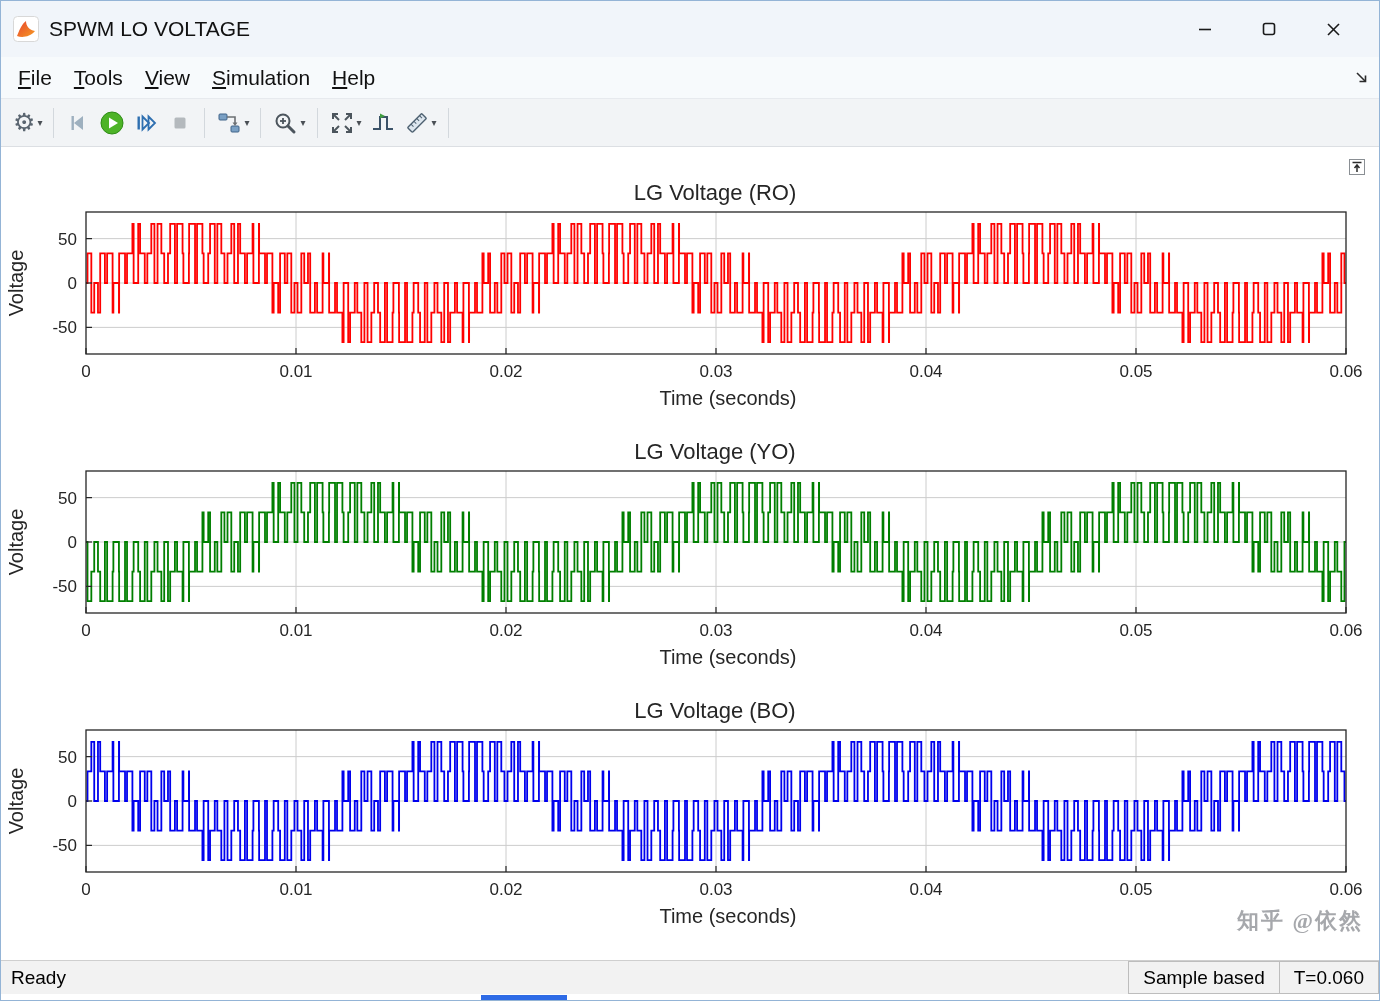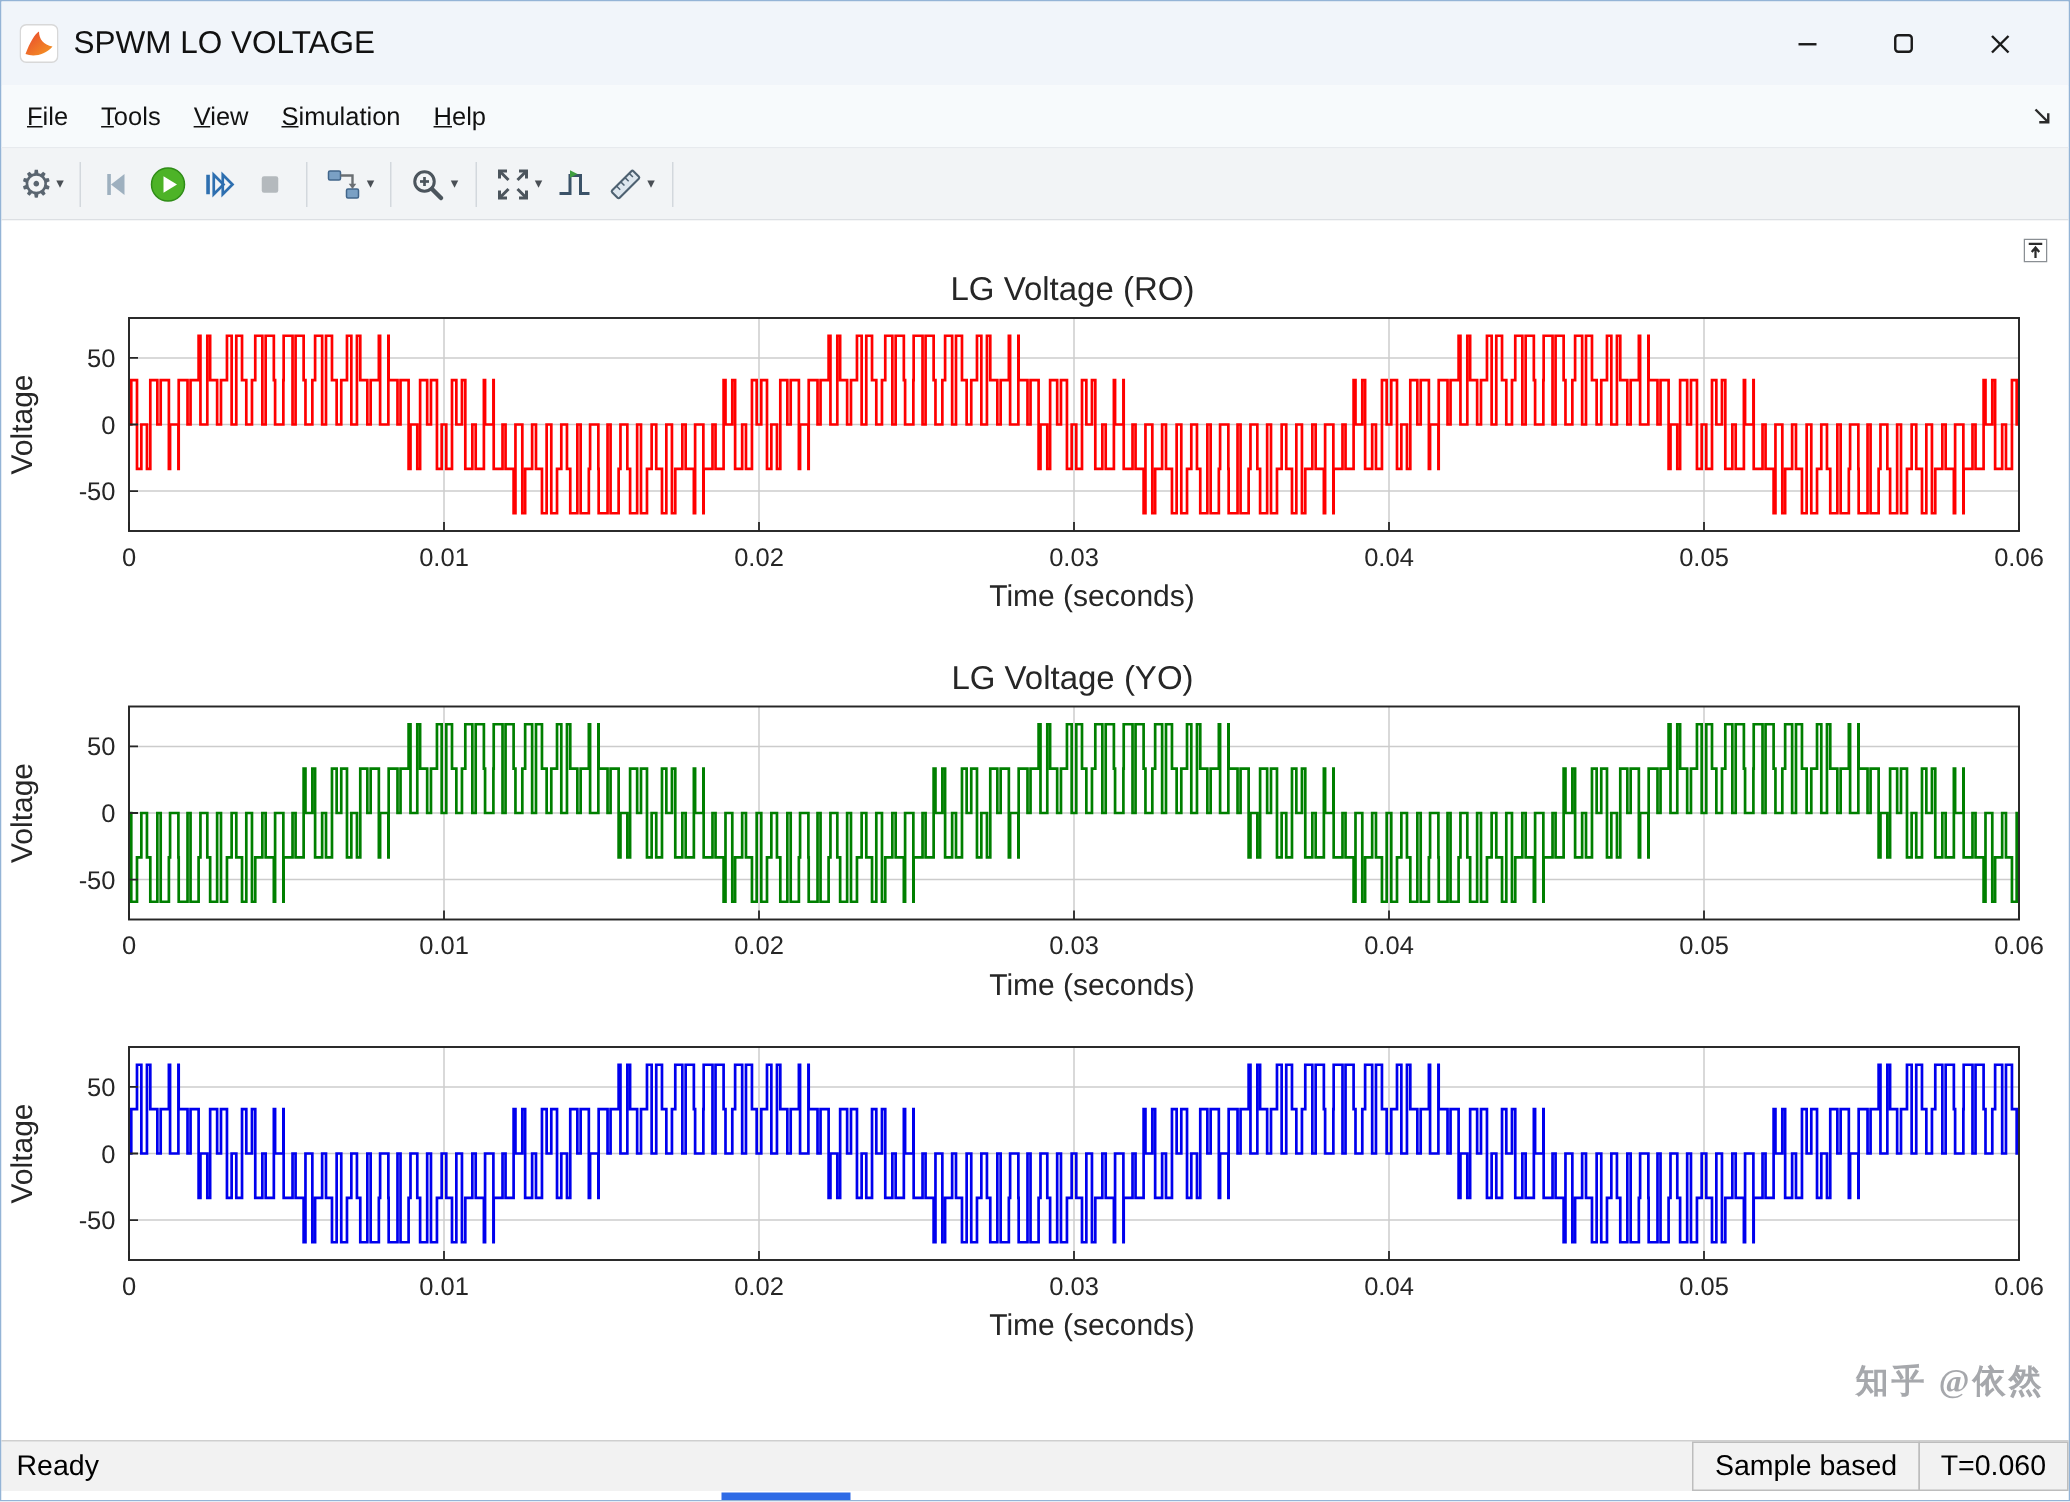--- a/index.html
+++ b/index.html
@@ -9,21 +9,21 @@
 
   
   .titlebar { height:56px; flex:0 0 56px; background:#f1f5fa; display:flex; align-items:center; padding-left:12px; }
   .app-icon { width:26px; height:26px; margin-right:10px; flex:0 0 auto; }
   .win-title { font-size:21px; color:#111; }
   .win-controls { margin-left:auto; display:flex; height:100%; padding-right:14px; }
   .win-btn { width:64px; height:100%; display:flex; align-items:center; justify-content:center; cursor:default; }
 
   
   .menubar { height:42px; flex:0 0 42px; background:#f7fafc; display:flex; align-items:center; padding-left:6px; border-bottom:1px solid #e7eaee; }
-  .menu-item { display:inline-block; padding:5px 11px; font-size:17px; color:#111; cursor:default; }
+  .menu-item { display:inline-block; padding:5px 11px; font-size:21px; color:#111; cursor:default; }
   .menu-item::first-letter { text-decoration:underline; }
   .dock-arrow { margin-left:auto; margin-right:10px; display:flex; align-items:center; }
 
   
   .toolbar { height:48px; flex:0 0 48px; background:#f2f4f6; display:flex; align-items:center; padding-left:8px; border-bottom:1px solid #dcdfe3; }
   .tbtn { min-width:34px; height:36px; display:flex; align-items:center; justify-content:center; padding:0 3px; border:1px solid transparent; border-radius:3px; cursor:default; }
   .caret { font-family:"DejaVu Sans", sans-serif; font-size:10px; color:#4a4f55; margin-left:2px; }
   .uicon { font-family:"DejaVu Sans", sans-serif; font-size:25px; line-height:1; color:#5a6570; }
   .tsep { width:1px; height:30px; background:#d3d8dd; margin:0 7px; flex:0 0 1px; }
 
@@ -275,20 +275,21 @@
             <line x1="55" y1="74" x2="61" y2="74" stroke="#262626" stroke-width="1.2"></line>
             <text x="46" y="80" text-anchor="end" font-size="17" fill="#262626">0</text>
             <line x1="55" y1="29.625" x2="61" y2="29.625" stroke="#262626" stroke-width="1.2"></line>
             <text x="46" y="35.625" text-anchor="end" font-size="17" fill="#262626">50</text>
           </svg>
       </div>
       <div class="plot-xlabel">Time (seconds)</div>
     </div>
 
     <div class="plot">
+      <div class="plot-title">LG Voltage (BO)</div>
       <div class="plot-row">
         <div class="ycol">
             <span class="ylab">Voltage</span>
           </div>
         <svg class="plot-svg" width="1350" height="175">
             <line x1="265" y1="3" x2="265" y2="145" stroke="#cccccc" stroke-width="1"></line>
             <line x1="475.00000000000006" y1="3" x2="475.00000000000006" y2="145" stroke="#cccccc" stroke-width="1"></line>
             <line x1="685" y1="3" x2="685" y2="145" stroke="#cccccc" stroke-width="1"></line>
             <line x1="895.0000000000001" y1="3" x2="895.0000000000001" y2="145" stroke="#cccccc" stroke-width="1"></line>
             <line x1="1105" y1="3" x2="1105" y2="145" stroke="#cccccc" stroke-width="1"></line>

